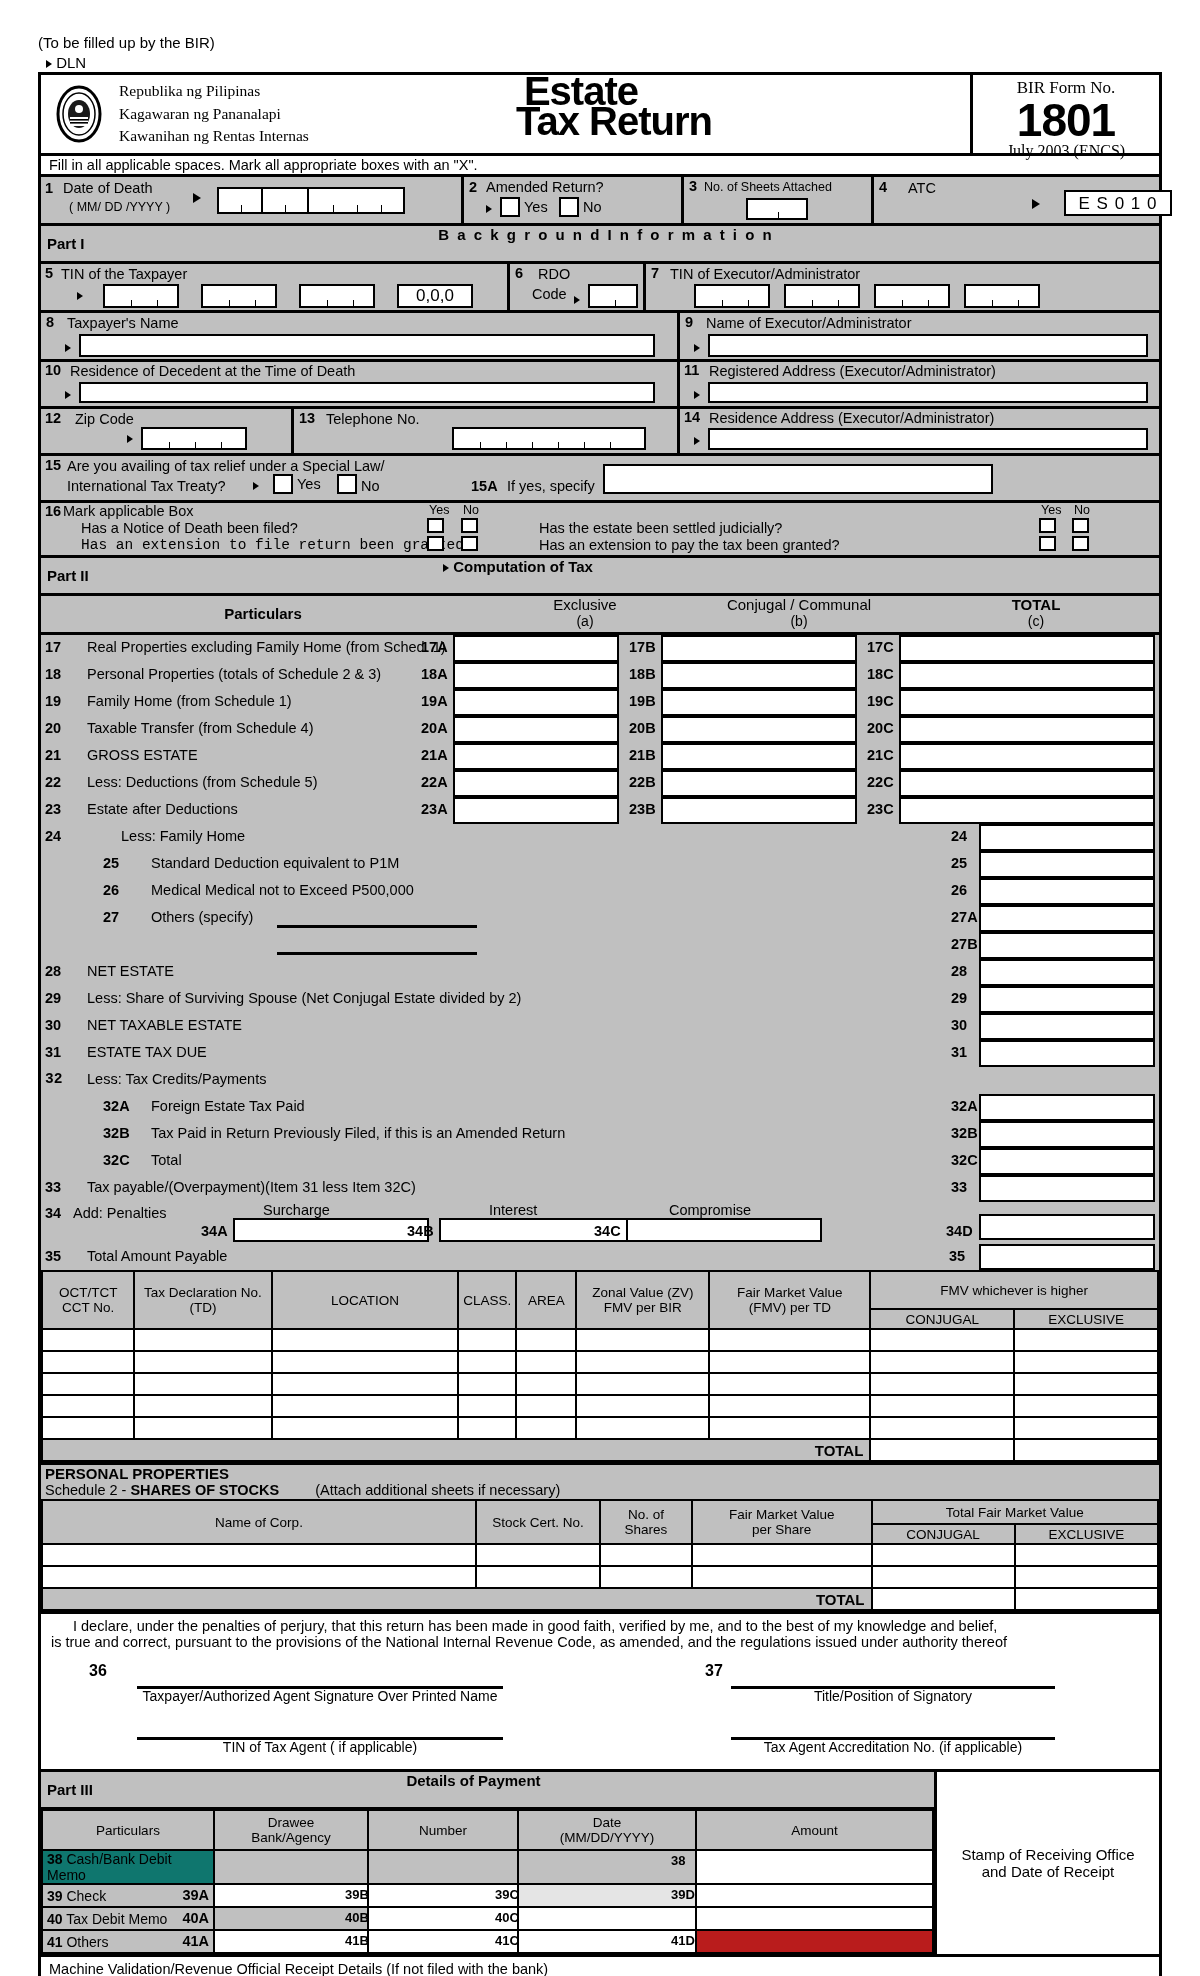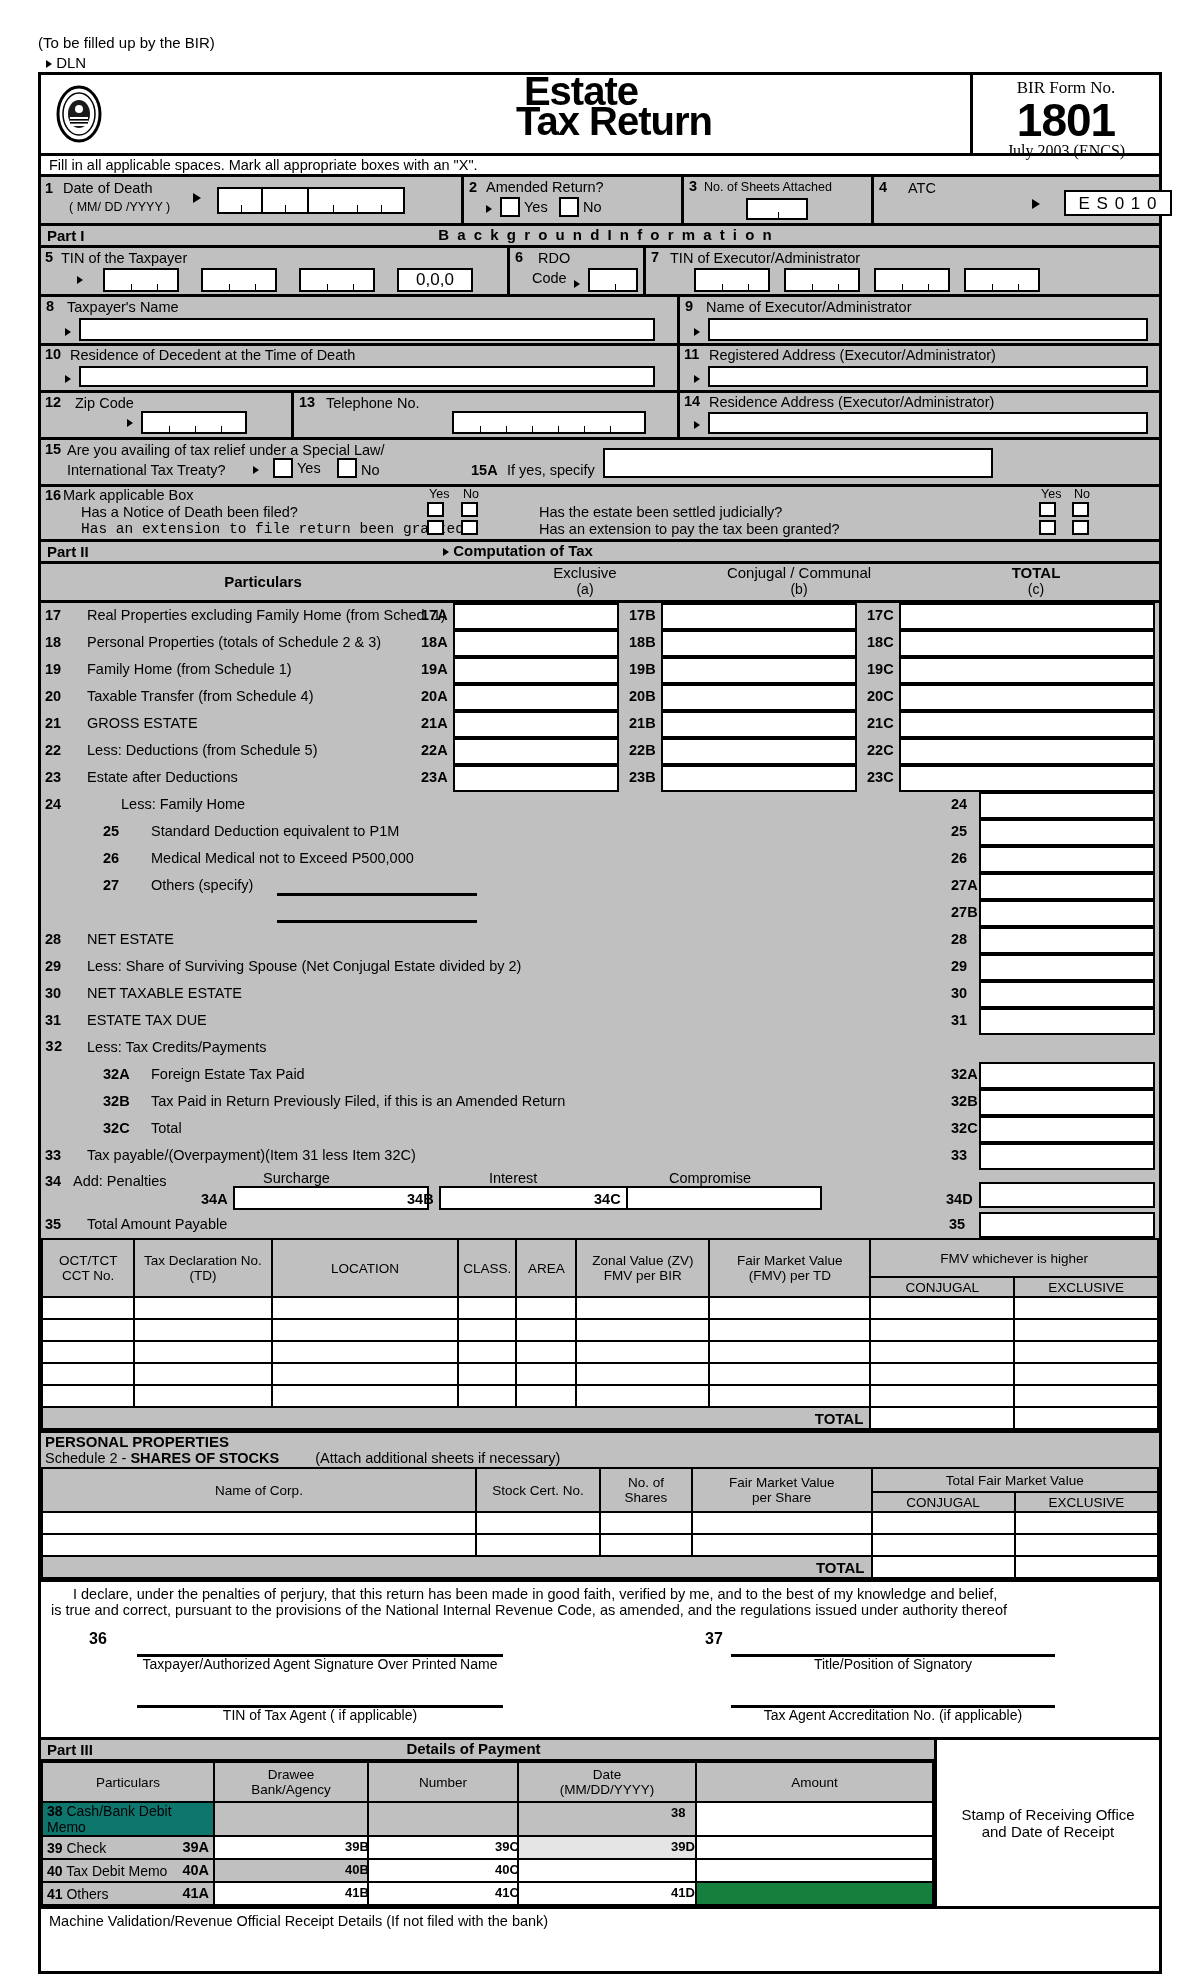--- a/index.html
+++ b/index.html
@@ -31,21 +31,21 @@
   .lbl{font-size:14.5px;}
   .num{font-weight:bold;font-size:14.5px;}
   .small{font-size:12.5px;}
 
   .ibox{background:#fff;border:2px solid #000;box-sizing:border-box;}
   .seg{display:inline-flex;vertical-align:middle;}
   .seg .ibox{position:relative;}
   .tick{position:absolute;bottom:0;width:1px;background:#000;}
 
   .partbar{display:flex;background:#c0c0c0;border-bottom:3px solid #000;font-size:15px;font-weight:bold;}
-  .partbar .pt{padding:1px 6px;width:110px;}
+  .partbar .pt{padding:9px 6px;width:110px;}
   .partbar .pc{flex:1;text-align:center;letter-spacing:2px;}
 
   .chk{display:inline-block;width:20px;height:20px;background:#fff;border:2px solid #000;vertical-align:middle;box-sizing:border-box;}
 
   table.grid{border-collapse:collapse;width:100%;}
   table.grid td,table.grid th{border:2px solid #000;font-size:13.5px;font-weight:normal;padding:0;}
   .decl{background:#fff;font-size:14.5px;}
   .ctr{text-align:center;}
 </style>
 </head>
@@ -65,20 +65,25 @@
       <div class="seal">
         <svg width="46" height="58" viewBox="0 0 46 58">
           <ellipse cx="23" cy="29" rx="21" ry="27" fill="#fff" stroke="#000" stroke-width="3"></ellipse>
           <ellipse cx="23" cy="29" rx="16" ry="21" fill="#fff" stroke="#000" stroke-width="1.5"></ellipse>
           <ellipse cx="23" cy="29" rx="11" ry="14" fill="#1a1a1a"></ellipse>
           <circle cx="23" cy="24" r="4" fill="#fff"></circle>
           <rect x="14" y="32" width="18" height="9" fill="#fff"></rect>
           <rect x="14" y="34" width="18" height="1.6" fill="#000"></rect>
           <rect x="14" y="37" width="18" height="1.6" fill="#000"></rect>
         </svg>
+      </div>
+      <div class="agency">
+        <div>Republika ng Pilipinas</div>
+        <div>Kagawaran ng Pananalapi</div>
+        <div>Kawanihan ng Rentas Internas</div>
       </div>
       <div class="bigtitle">
         <div class="t1">Estate</div>
         <div class="t2">Tax Return</div>
       </div>
       <div class="formno">
         <div class="l1">BIR Form No.</div>
         <div class="l2">1801</div>
         <div class="l3">July 2003 (ENCS)</div>
       </div>
@@ -747,21 +752,21 @@
               </tr>
               <tr style="height: 23px;">
                 <td style="background: rgb(192, 192, 192); font-size: 14px; padding-left: 4px; position: relative;"><b>41</b> <span>Others</span><span class="num" style="position:absolute;right:4px;top:2px;">41A</span></td>
                 <td style="position: relative; background: rgb(255, 255, 255);"></td>
                 <td style="position: relative; background: rgb(255, 255, 255);">
                   <span class="num" style="position:absolute;left:-24px;top:2px;font-size:13px;">41B</span>
                 </td>
                 <td style="position: relative; background: rgb(255, 255, 255);">
                   <span class="num" style="position:absolute;left:-24px;top:2px;font-size:13px;">41C</span>
                 </td>
-                <td style="position: relative; background: #15803d;">
+                <td style="position: relative; background: #b91c1c;">
                   <span class="num" style="position:absolute;left:-26px;top:2px;font-size:13px;">41D</span>
                 </td>
               </tr>
             </tbody>
         </table>
       </div>
       <div style="width:222px;border-left:3px solid #000;background:#fff;display:flex;align-items:center;justify-content:center;text-align:center;font-size:15px;">
         <div>
           <div>Stamp of Receiving Office</div>
           <div>and Date of Receipt</div>

